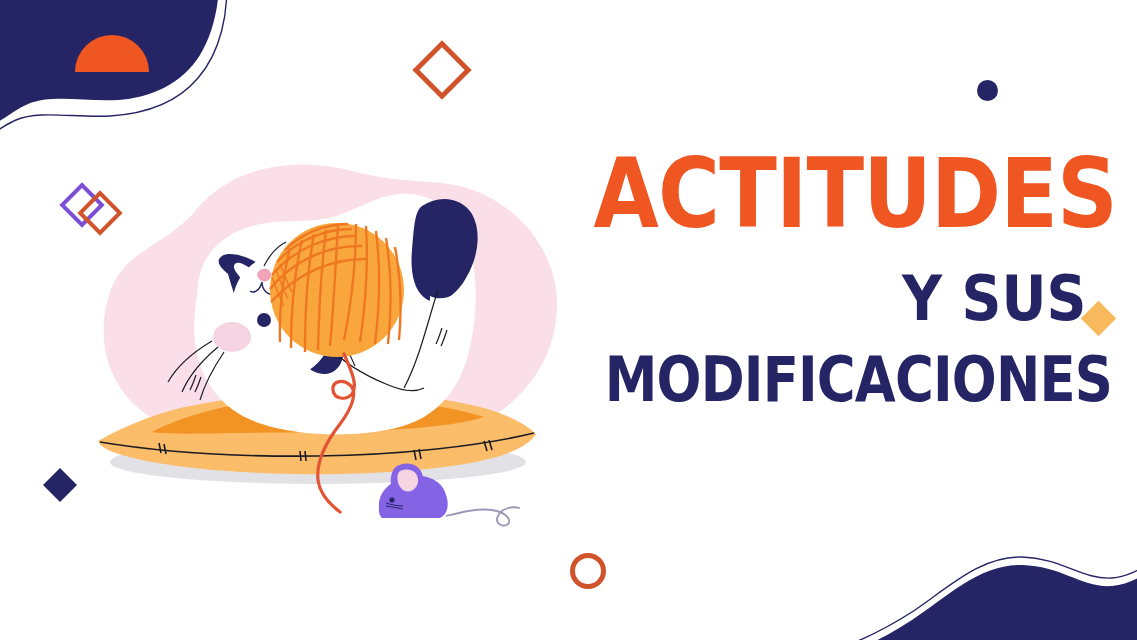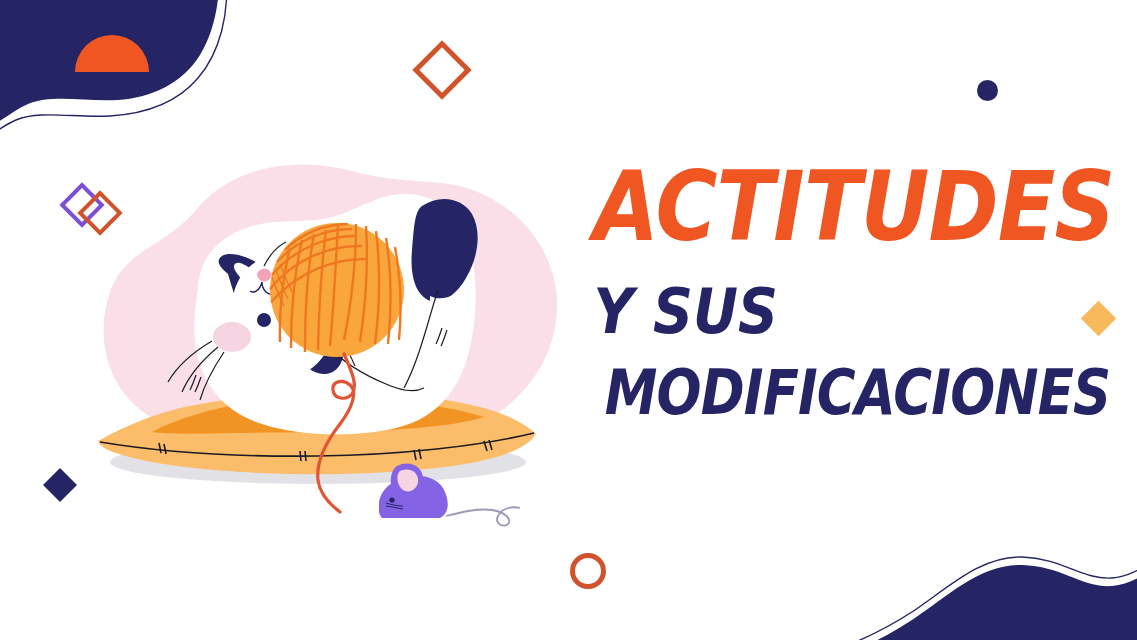--- a/index.html
+++ b/index.html
@@ -23,24 +23,23 @@
     left: 0;
     width: 1137px;
     height: 640px;
     pointer-events: none;
   }
 
   
   #title-block {
     position: absolute;
     left: 560px;
-    top: 160px;
+    top: 147px;
     width: 560px;
-    text-align: left;
-    font-style: italic;
+    text-align: right;
   }
   #title-main {
     font-family: "DejaVu Sans", "Liberation Sans", sans-serif;
     font-weight: bold;
     font-size: 96px;
     line-height: 0.98;
     letter-spacing: -1px;
     color: #ef5622;
     transform: scaleX(0.88);
     transform-origin: center center;

